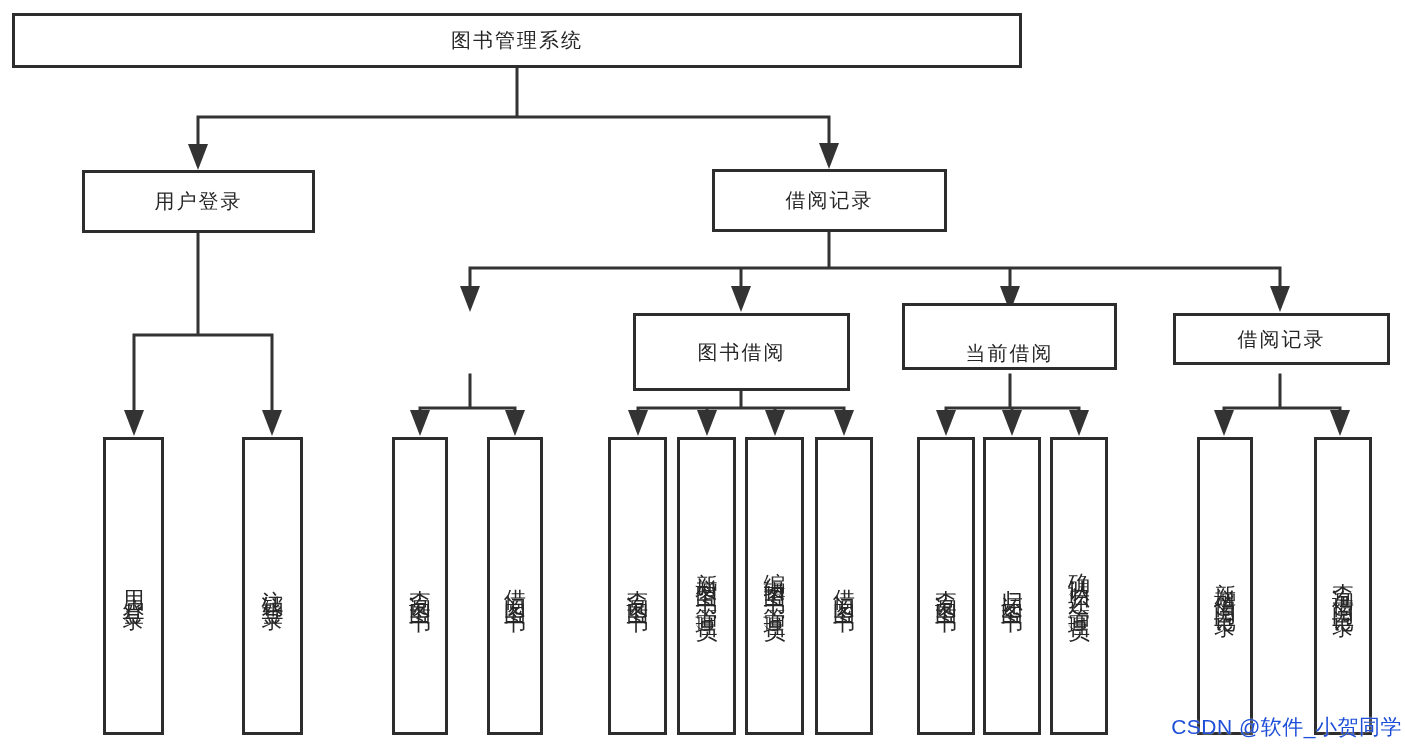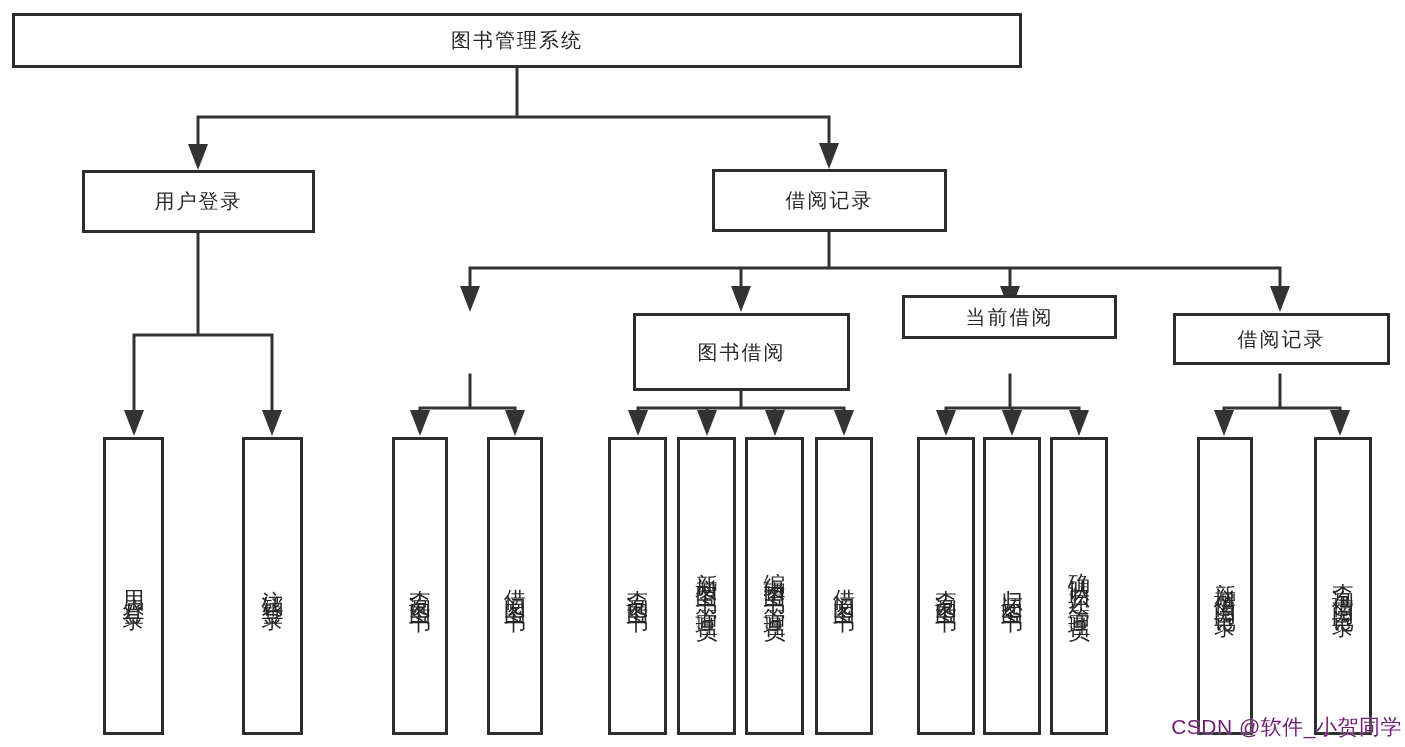--- a/index.html
+++ b/index.html
@@ -43,21 +43,21 @@
     letter-spacing: 7px;
     line-height: 1.1;
     color: #262626;
   }
   .watermark {
     position: absolute;
     top: 713px;
     right: 3px;
     font-size: 21px;
     letter-spacing: 0.5px;
-    color: #701a75;
+    color: #1d4ed8;
     text-shadow: 0 0 2px rgba(255,255,255,0.9);
     white-space: nowrap;
     z-index: 5;
   }
 </style>
 </head>
 <body>
 
 <div id="stage">
 
@@ -108,21 +108,21 @@
   <div class="box hbox" style="left:82px; top:170px; width:233px; height:63px;">
     <span>用户登录</span>
   </div>
   <div class="box hbox" style="left:712px; top:169px; width:235px; height:63px;">
     <span>借阅记录</span>
   </div>
 
   <div class="box hbox" style="left:633px; top:313px; width:217px; height:78px;">
     <span>图书借阅</span>
   </div>
-  <div class="box hbox" style="left:902px; top:295px; width:215px; height:44px;">
+  <div class="box hbox" style="left:902px; top:303px; width:215px; height:67px;align-items:flex-end;">
     <span>当前借阅</span>
   </div>
   <div class="box hbox" style="left:1173px; top:313px; width:217px; height:52px;">
     <span>借阅记录</span>
   </div>
 
   <div class="box vbox" style="left:103px; top:437px; width:61px; height:298px;">
     <span class="vtext">用户登录</span>
   </div>
   <div class="box vbox" style="left:242px; top:437px; width:61px; height:298px;">

